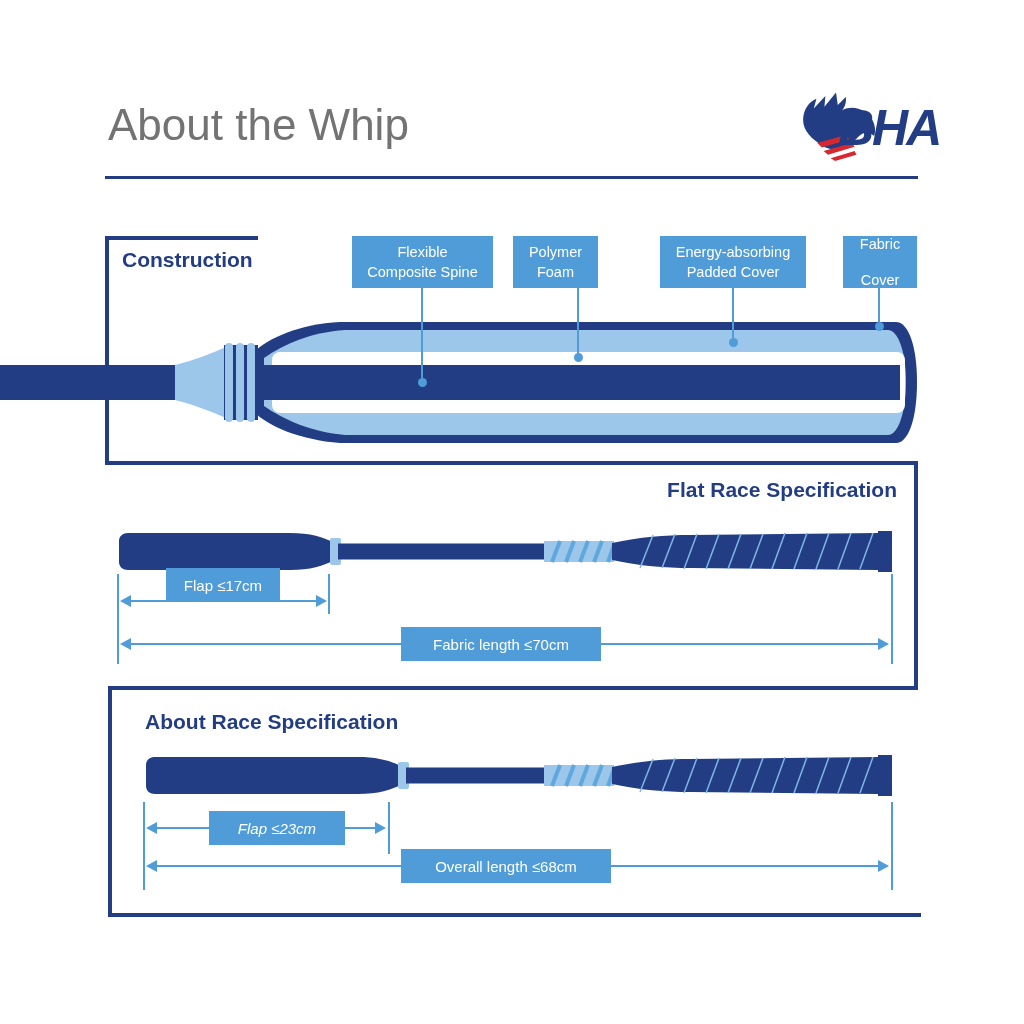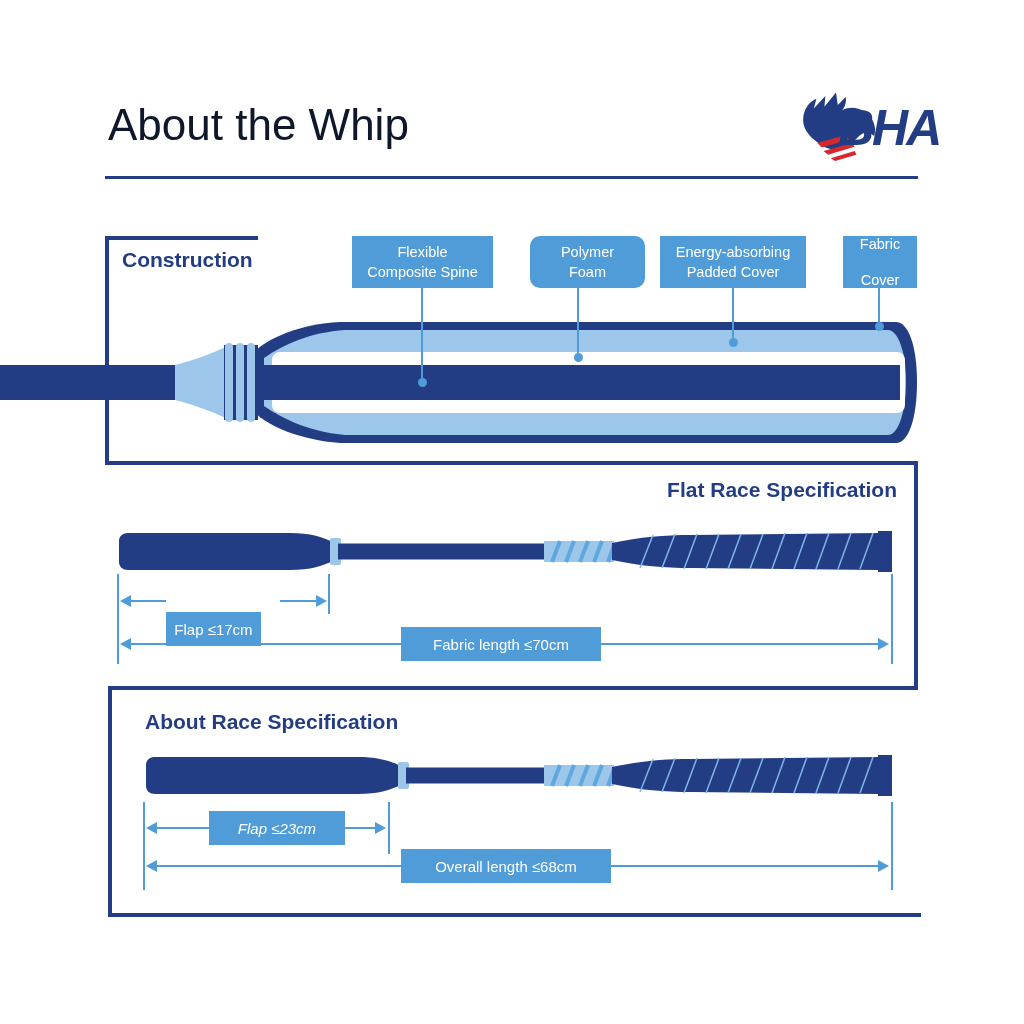--- a/index.html
+++ b/index.html
@@ -3,21 +3,21 @@
 <meta charset="utf-8">
 <style>
   html,body{margin:0;padding:0;background:#fff;}
   #canvas{
     position:relative;width:1024px;height:1024px;background:#fff;overflow:hidden;
     font-family:"Liberation Sans","DejaVu Sans",sans-serif;
   }
   .abs{position:absolute;}
   .navy-line{background:#233D85;}
   
-  #page-title{left:108px;top:100px;font-size:44px;font-weight:500;color:#0f172a;letter-spacing:0px;}
+  #page-title{left:108px;top:100px;font-size:44px;font-weight:500;color:#737373;letter-spacing:0px;}
   #logo{left:748px;top:88px;width:176px;height:80px;}
   #logo-text{left:838px;top:99px;font-size:50px;font-weight:700;font-style:italic;color:#233D85;letter-spacing:-2px;}
   #header-divider{left:105px;top:176px;width:813px;height:3px;}
   
   .frame{background:#233D85;}
   
   .sec-title{font-size:21px;font-weight:700;color:#233D85;}
   
   .callout-box{
     background:#4F9CD9;color:#fff;text-align:center;
@@ -62,21 +62,21 @@
     <div class="abs frame" style="left:105px;top:236px;width:153px;height:4px;"></div>
     <div class="abs frame" style="left:105px;top:236px;width:4px;height:229px;"></div>
     <div class="abs frame" style="left:105px;top:461px;width:813px;height:4px;"></div>
 
     <div class="abs sec-title" style="left:122px;top:248px;">Construction</div>
 
     <div class="abs callout-box" style="left:352px;width:141px;">
       <span>Flexible</span>
       <span>Composite Spine</span>
     </div>
-    <div class="abs callout-box" style="left:530px;width:115px;border-radius:10px;">
+    <div class="abs callout-box" style="left:513px;width:85px;">
       <span>Polymer</span>
       <span>Foam</span>
     </div>
     <div class="abs callout-box" style="left:660px;width:146px;">
       <span>Energy-absorbing</span>
       <span>Padded Cover</span>
     </div>
     <div class="abs callout-box" style="left:843px;width:74px;gap:16px;">
       <span>Fabric</span>
       <span>Cover</span>
@@ -148,21 +148,21 @@
       </g>
       <rect fill="#233D85" x="778" y="7" width="14" height="41"></rect>
     </svg>
 
     <div class="abs m-tick" style="left:117px;top:574px;height:90px;"></div>
     <div class="abs m-tick" style="left:328px;top:574px;height:40px;"></div>
     <div class="abs m-tick" style="left:891px;top:574px;height:90px;"></div>
 
     <div class="abs arr-l" style="left:120px;top:595px;"></div>
     <div class="abs m-line" style="left:128px;top:600px;width:38px;"></div>
-    <div class="abs m-box" style="left:166px;top:612px;width:95px;">
+    <div class="abs m-box" style="left:166px;top:568px;width:114px;">
       <span>Flap ≤17cm</span>
     </div>
     <div class="abs m-line" style="left:280px;top:600px;width:38px;"></div>
     <div class="abs arr-r" style="left:316px;top:595px;"></div>
 
     <div class="abs arr-l" style="left:120px;top:638px;"></div>
     <div class="abs m-line" style="left:128px;top:643px;width:273px;"></div>
     <div class="abs m-box" style="left:401px;top:627px;width:200px;">
       <span>Fabric length ≤70cm</span>
     </div>

